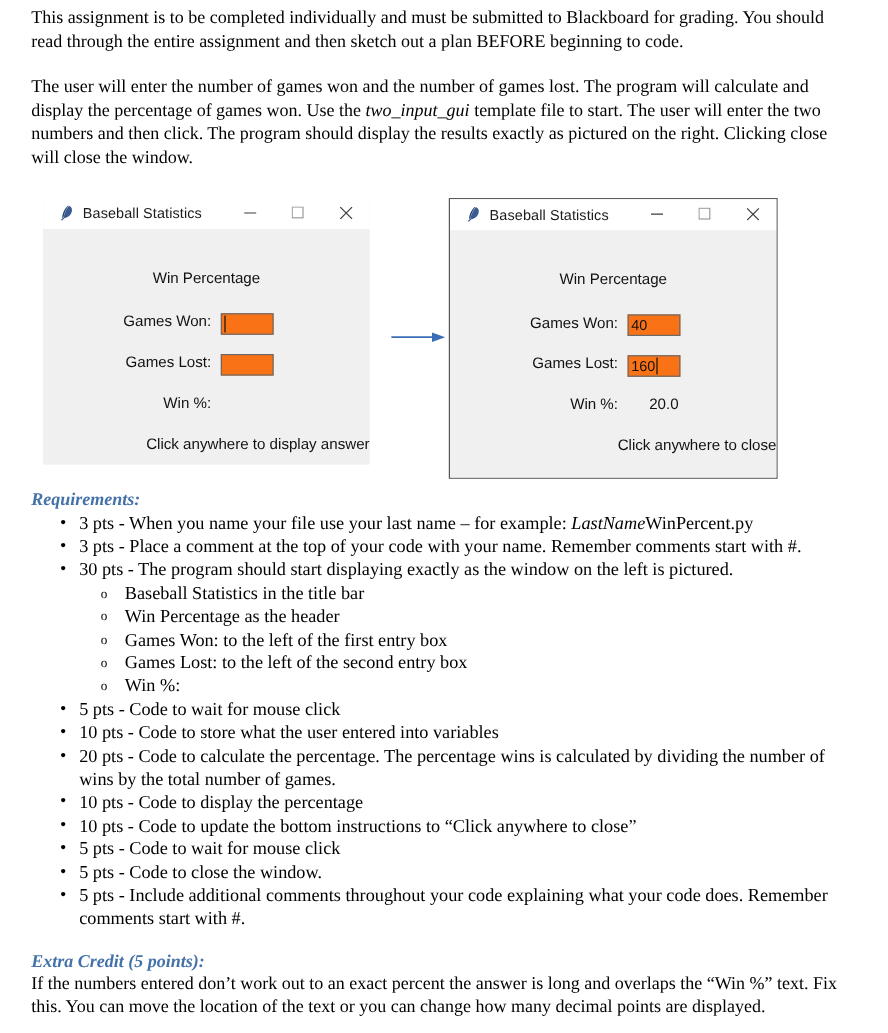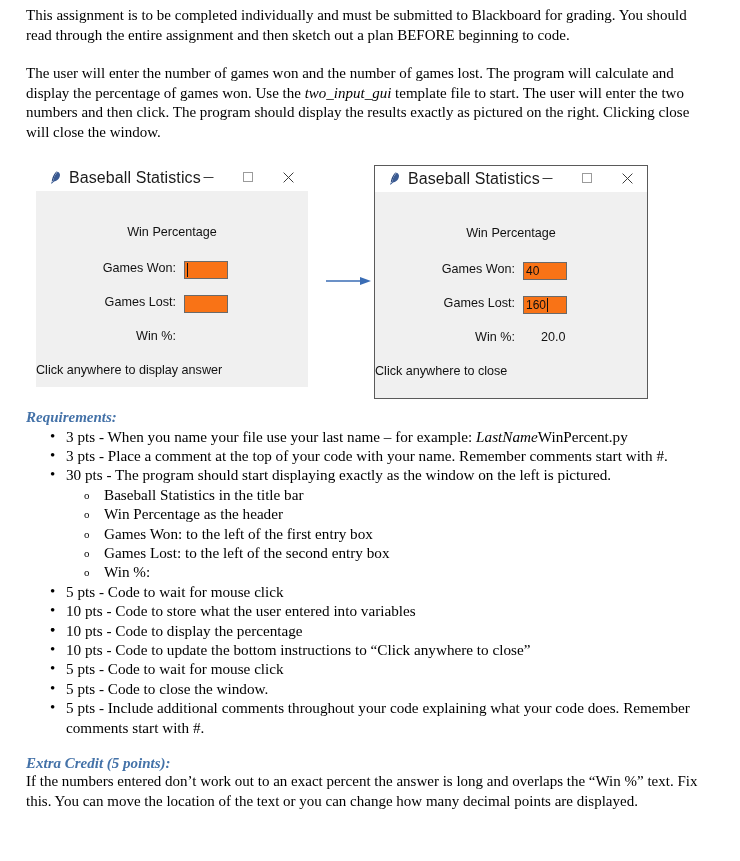--- a/index.html
+++ b/index.html
@@ -73,21 +73,21 @@
   .tk-icon {
     width: 16px;
     height: 16px;
     margin-left: 10px;
     margin-right: 7px;
     flex: 0 0 auto;
     display: block;
   }
   .tk-title {
     font-family: "Liberation Sans", "DejaVu Sans", sans-serif;
-    font-size: 16px;
+    font-size: 12px;
     color: #1b1b1b;
     letter-spacing: 0.1px;
     white-space: nowrap;
   }
   .winctl {
     position: absolute;
     right: 0;
     top: 0;
     height: 26px;
     display: flex;
@@ -172,21 +172,21 @@
     font-size: 12.6px;
     color: #111;
   }
   .tk-winpct .lbl { text-align: right; white-space: nowrap; }
   .tk-winpct .val { margin-left: 26px; white-space: nowrap; text-align: center; }
 
   .tk-instr {
     position: absolute;
     left: 0;
     right: 0;
-    text-align: left;
+    text-align: right;
     font-size: 12.6px;
     color: #111;
   }
 
   
   .arrow {
     position: absolute;
     left: 300px;
     top: 118px;
     width: 46px;
@@ -420,20 +420,21 @@
       <li>
         <span class="bullet">•</span>
         <span>5 pts - Code to wait for mouse click</span>
       </li>
       <li>
         <span class="bullet">•</span>
         <span>10 pts - Code to store what the user entered into variables</span>
       </li>
       <li>
         <span class="bullet">•</span>
+        <span>20 pts - Code to calculate the percentage.  The percentage wins is calculated by dividing the number of wins by the total number of games.</span>
       </li>
       <li>
         <span class="bullet">•</span>
         <span>10 pts - Code to display the percentage</span>
       </li>
       <li>
         <span class="bullet">•</span>
         <span>10 pts - Code to update the bottom instructions to “Click anywhere to close”</span>
       </li>
       <li>

